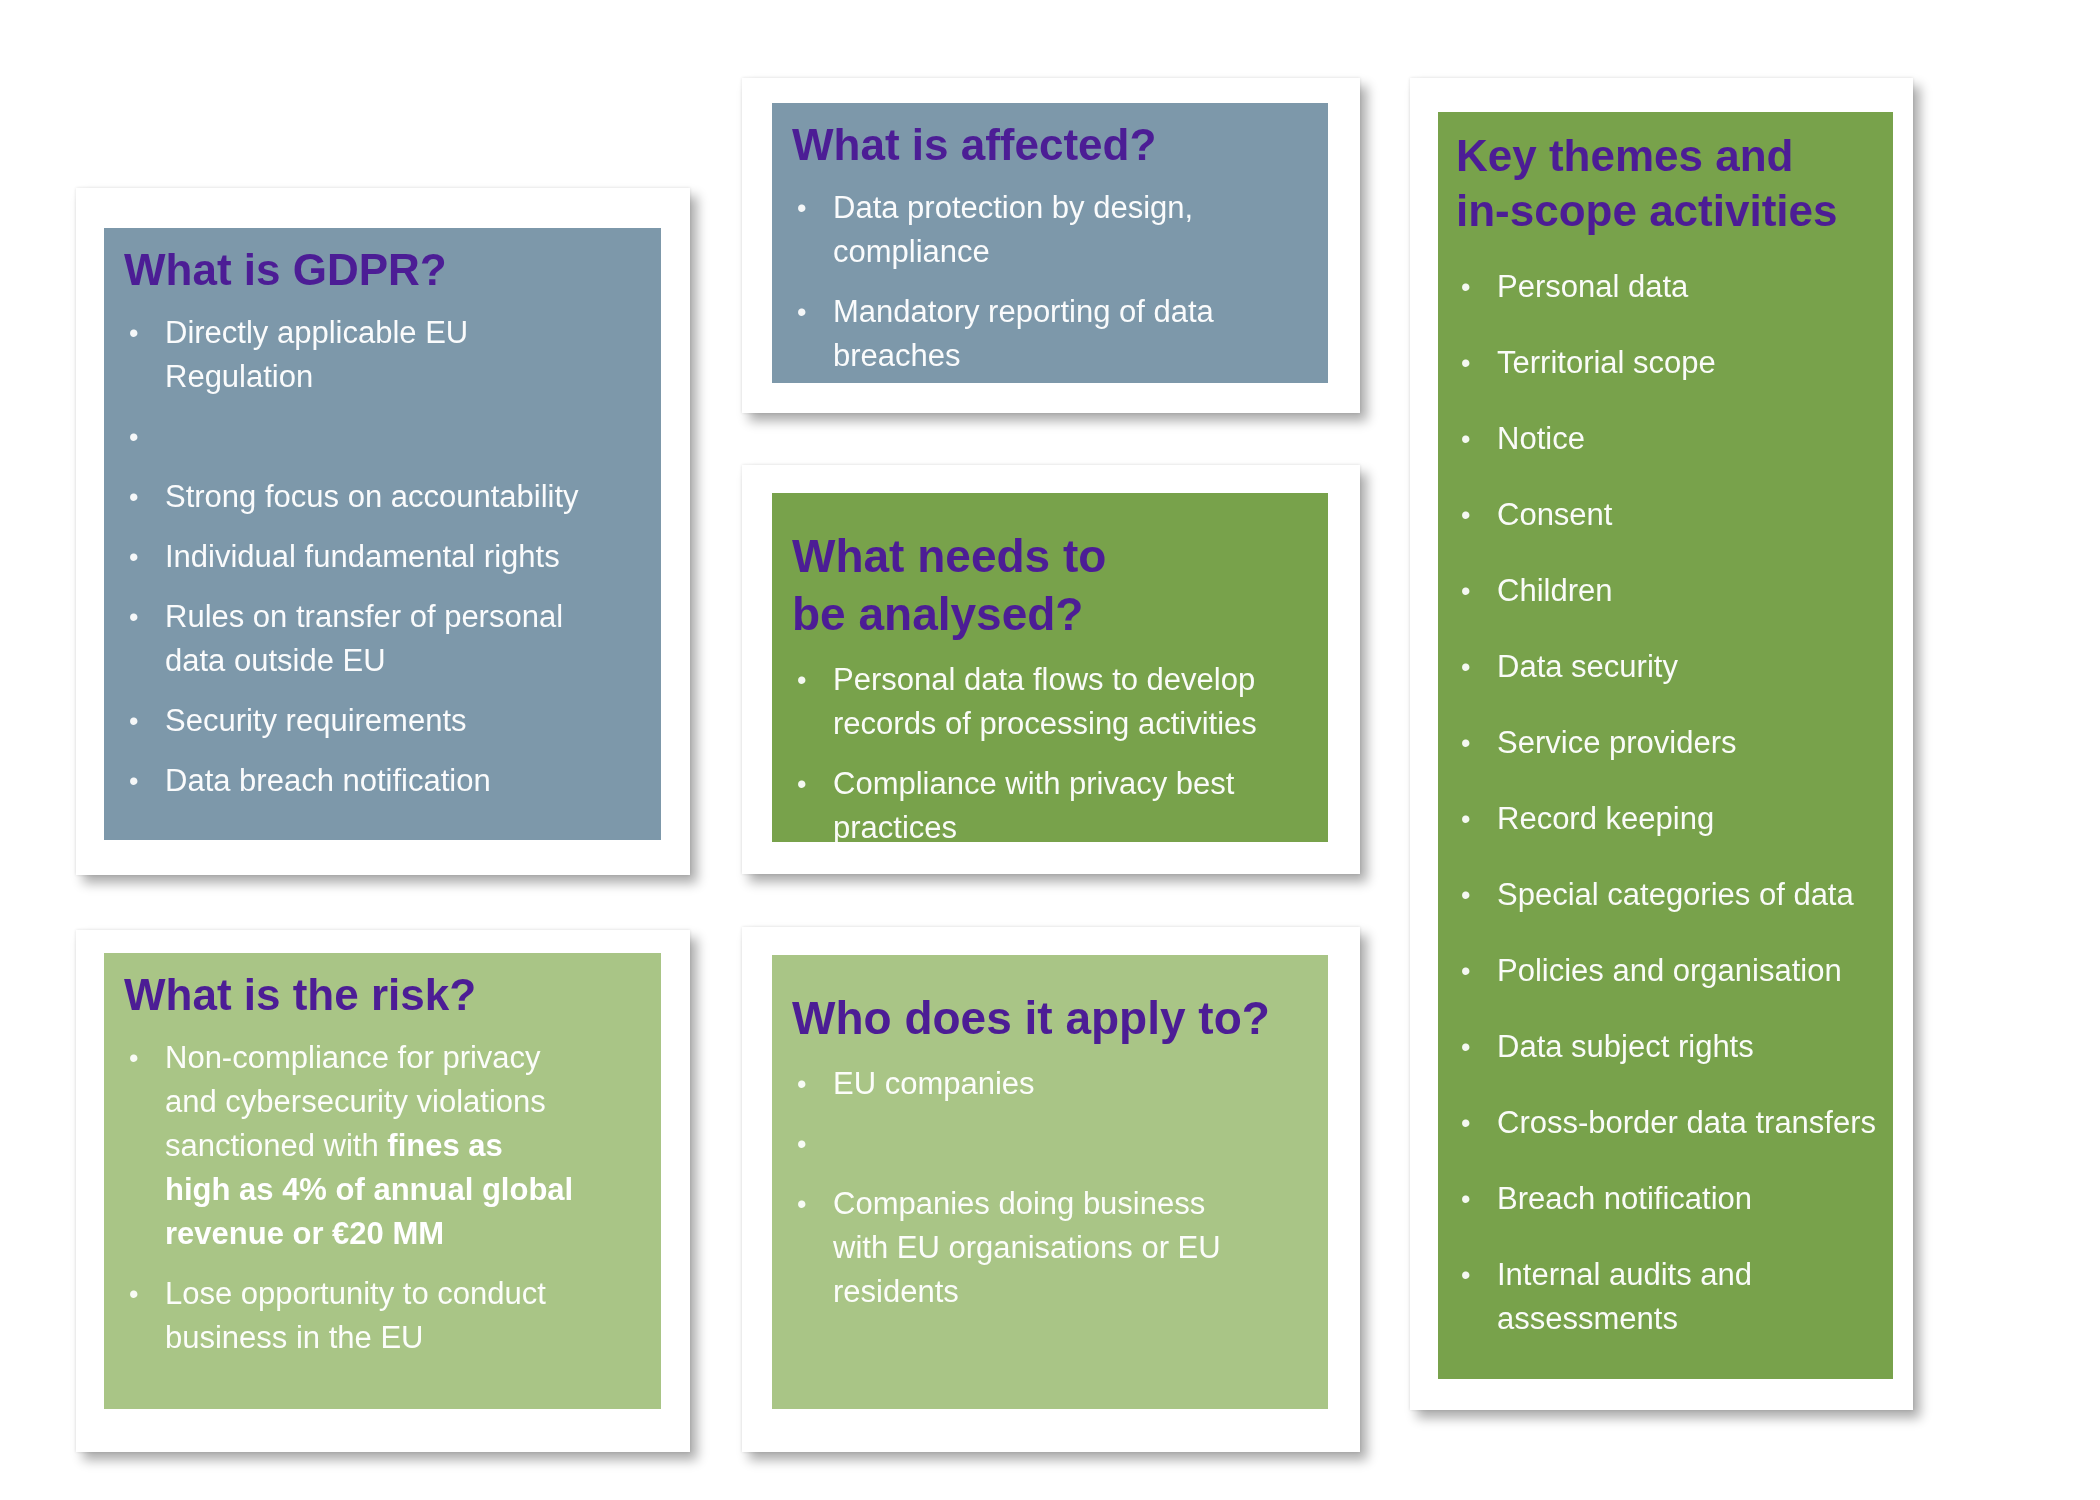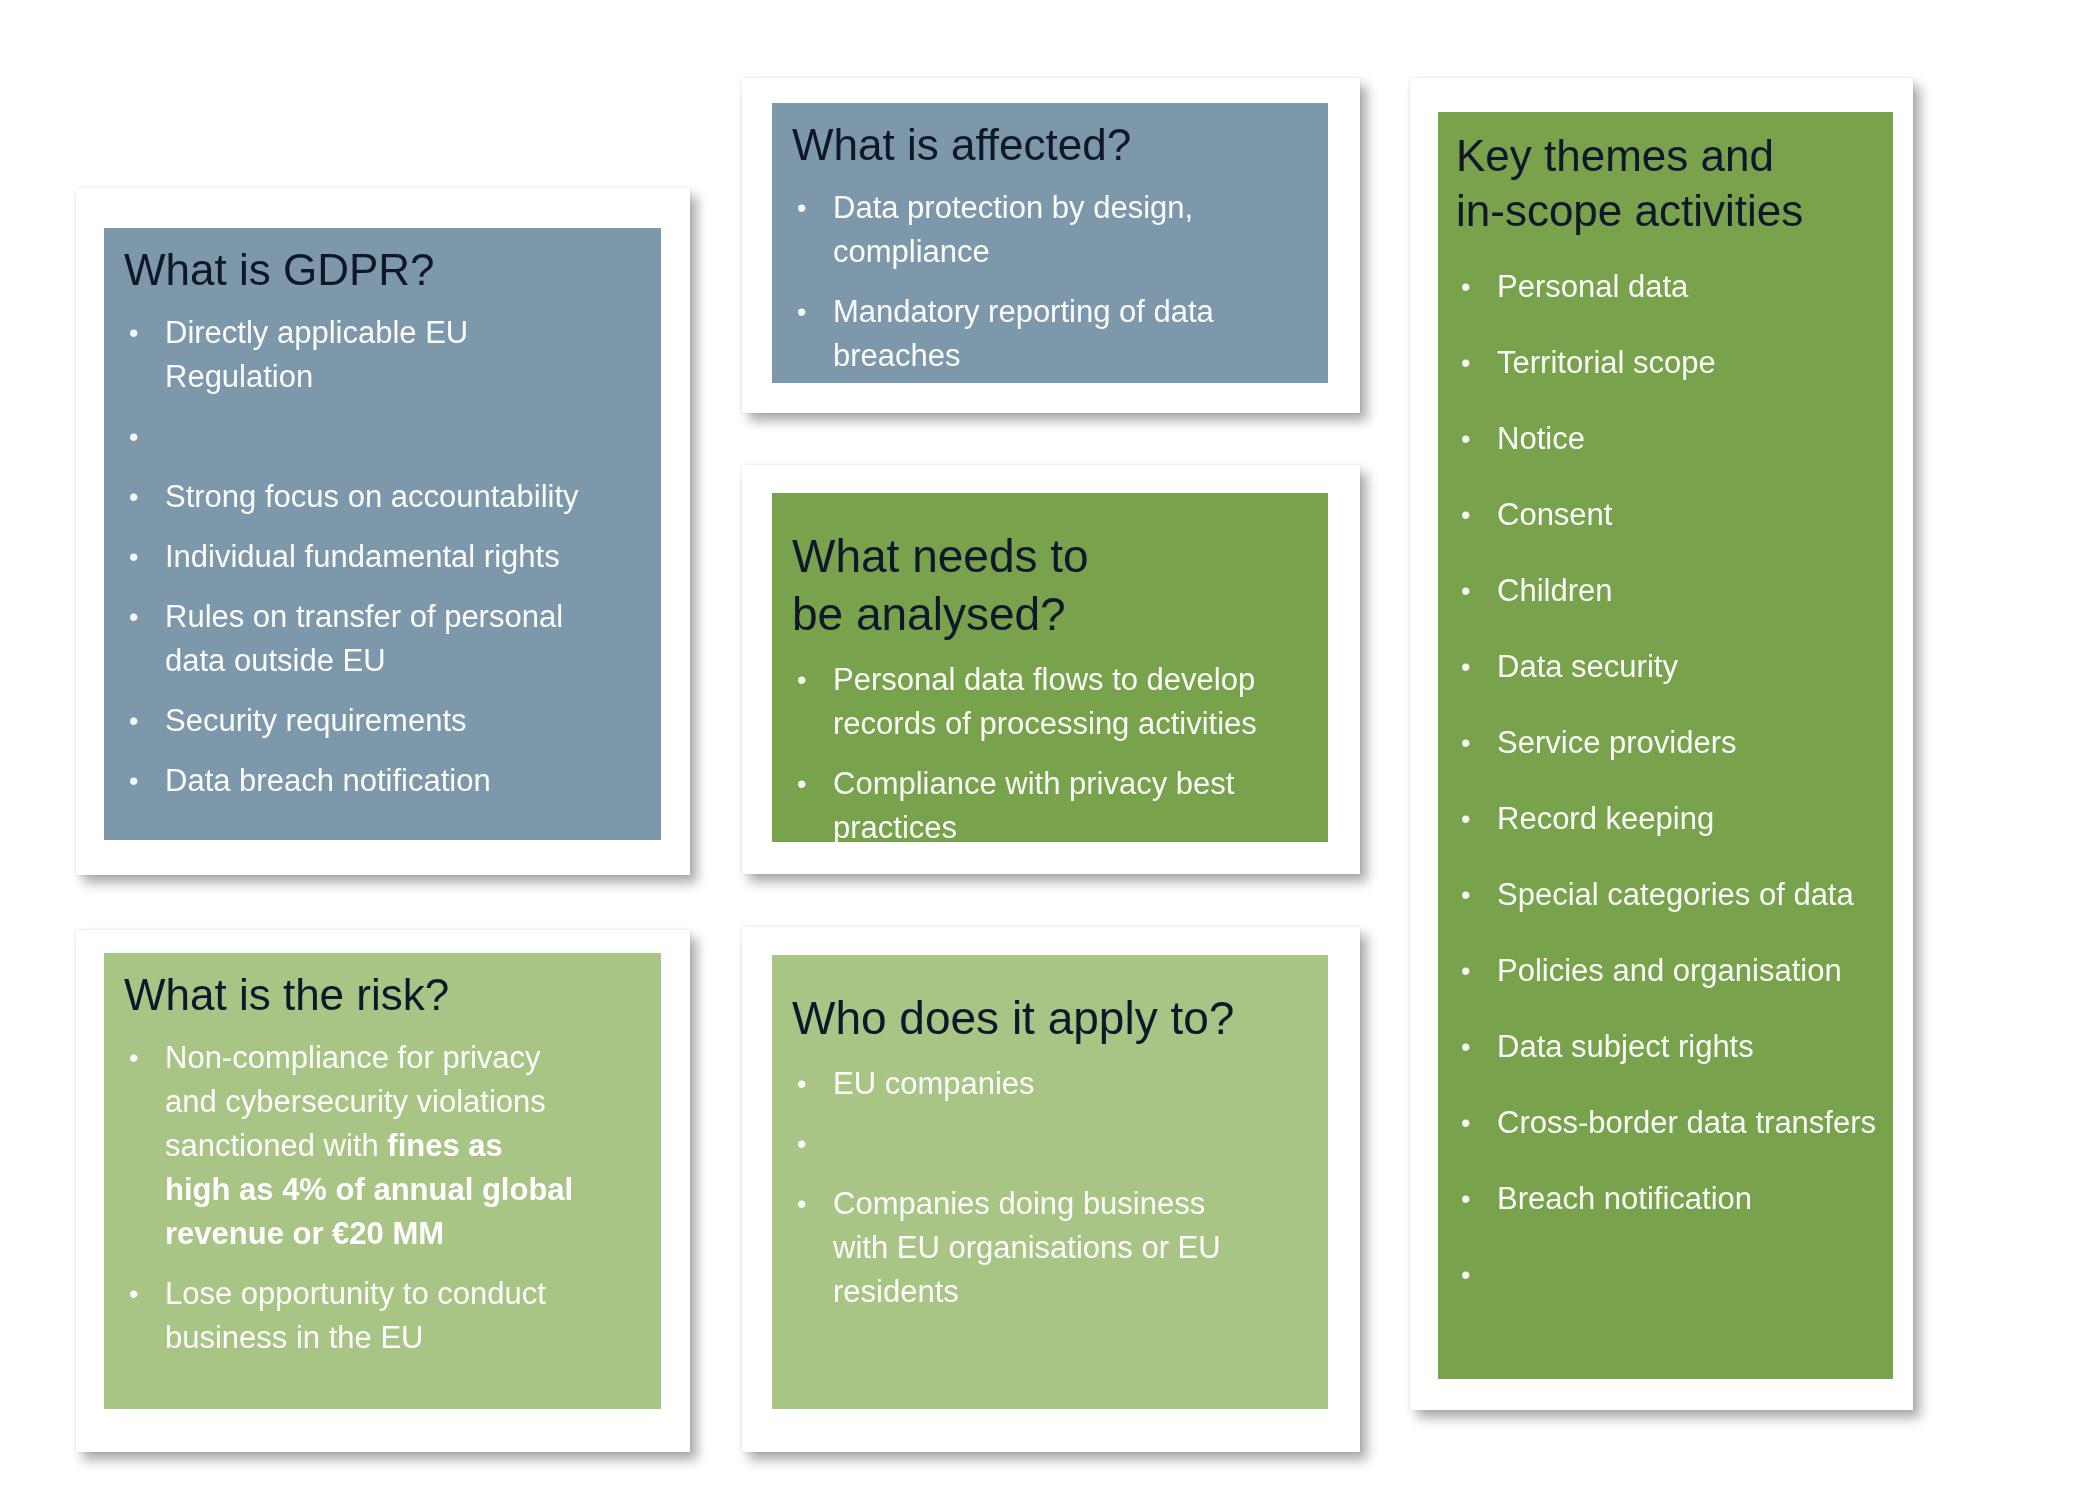--- a/index.html
+++ b/index.html
@@ -40,22 +40,22 @@
     color: var(--color-text, #ffffff);
   }
   .panel.blue       { background: var(--color-blue, #7d98aa); }
   .panel.green      { background: var(--color-green, #78a24b); }
   .panel.lightgreen { background: var(--color-lightgreen, #a9c586); }
 
   .card-heading {
     margin: 0 0 14px 0;
     font-size: 44px;
     line-height: 1.26;
-    font-weight: 400;
-    color: #0f172a;
+    font-weight: 700;
+    color: #4c1d95;
     white-space: pre-line;
   }
   .bullet-list {
     list-style: none;
     margin: 0;
     padding: 0;
   }
   .bullet-item {
     display: flex;
     margin: 0 0 16px 0;
@@ -263,18 +263,20 @@
         <li class="bullet-item">
           <span class="dot">•</span>
           <span class="txt">Cross-border data transfers</span>
         </li>
         <li class="bullet-item">
           <span class="dot">•</span>
           <span class="txt">Breach notification</span>
         </li>
         <li class="bullet-item">
           <span class="dot">•</span>
+          <span class="txt">Internal audits and
+assessments</span>
         </li>
       </ul>
     </div>
   </section>
 
 </div>
 
 </body></html>

